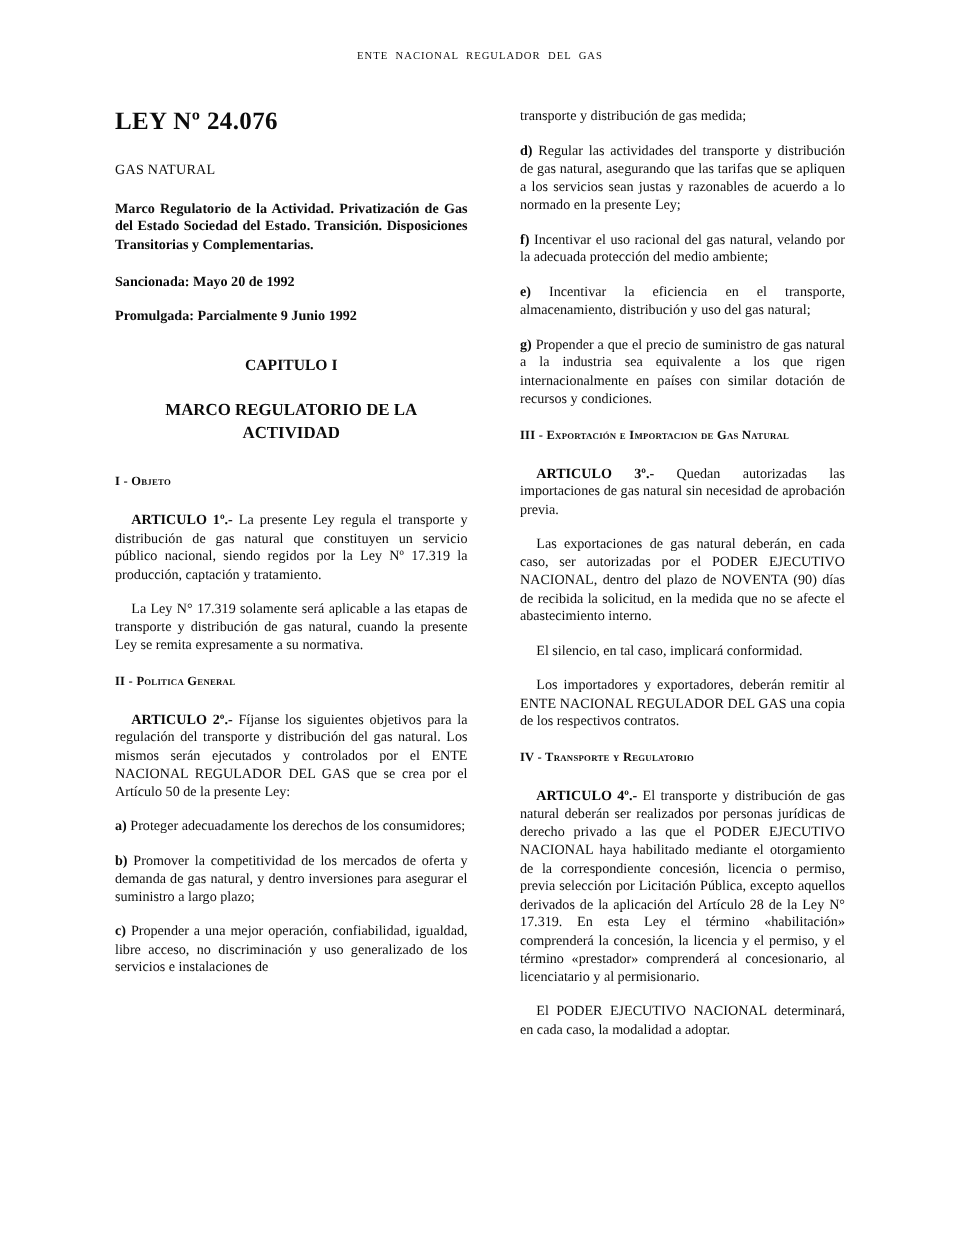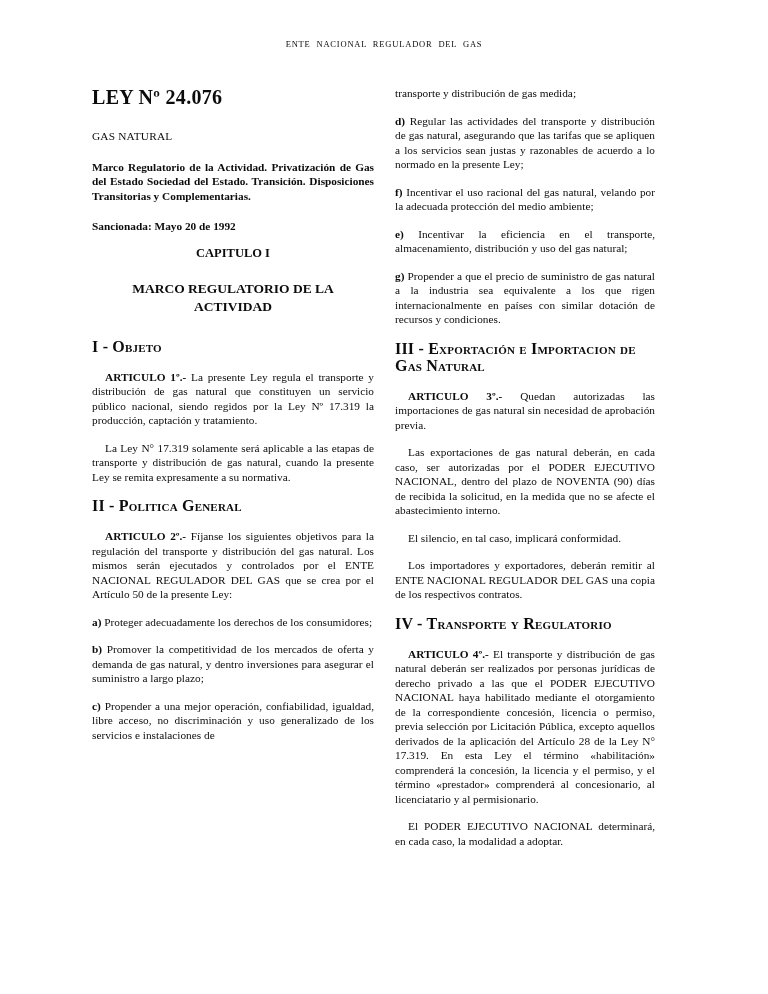--- a/index.html
+++ b/index.html
@@ -27,21 +27,21 @@
     top: 940px; left: 0; right: 0;
     text-align: center;
     font-size: 10px;
     letter-spacing: 0.5px;
   }
   .columns {
     position: absolute;
     top: 86px;
     left: 92px;
     display: flex;
-    gap: 21px;
+    gap: 42px;
     align-items: flex-start;
   }
   .col-left  { width: 282px; }
   .col-right { width: 260px; }
 
   .para {
     font-size: 11.3px;
     line-height: 14.5px;
     text-align: justify;
     margin: 0 0 13px 0;
@@ -75,21 +75,21 @@
   }
   .chapter-title {
     font-size: 13.5px;
     font-weight: bold;
     text-align: center;
     line-height: 18px;
     margin: 0 0 22px 0;
     padding: 0 20px;
   }
   .section-heading {
-    font-size: 16px;
+    font-size: 10px;
     font-weight: bold;
     font-variant: small-caps;
     line-height: 17px;
     margin: 10px 0 15px 0;
     letter-spacing: 0.2px;
   }
 </style>
 </head>
 <body>
 
@@ -97,20 +97,21 @@
 
   <div class="running-head">ENTE NACIONAL REGULADOR DEL GAS</div>
 
   <div class="columns">
 
     <div class="col-left">
       <h1 class="law-title">LEY Nº 24.076</h1>
       <p class="para law-subject">GAS NATURAL</p>
       <p class="para bold law-summary">Marco Regulatorio de la Actividad. Privatización de Gas del Estado Sociedad del Estado. Transición. Disposiciones Transitorias y Complementarias.</p>
       <p class="para bold sanction-date">Sancionada: Mayo 20 de 1992</p>
+      <p class="para bold promulgation-date">Promulgada: Parcialmente 9 Junio 1992</p>
 
       <div class="chapter-label">CAPITULO I</div>
       <div class="chapter-title">MARCO REGULATORIO DE LA ACTIVIDAD</div>
 
       <div class="section-heading">I - Objeto</div>
 
       <p class="para indent"><b class="lead">ARTICULO 1º.-</b><span> La presente Ley regula el transporte y distribución de gas natural que constituyen un servicio público nacional, siendo regidos por la Ley Nº 17.319 la producción, captación y tratamiento.</span></p>
       <p class="para indent">La Ley N° 17.319 solamente será aplicable a las etapas de transporte y distribución de gas natural, cuando la presente Ley se remita expresamente a su normativa.</p>
 
       <div class="section-heading">II - Politica General</div>

